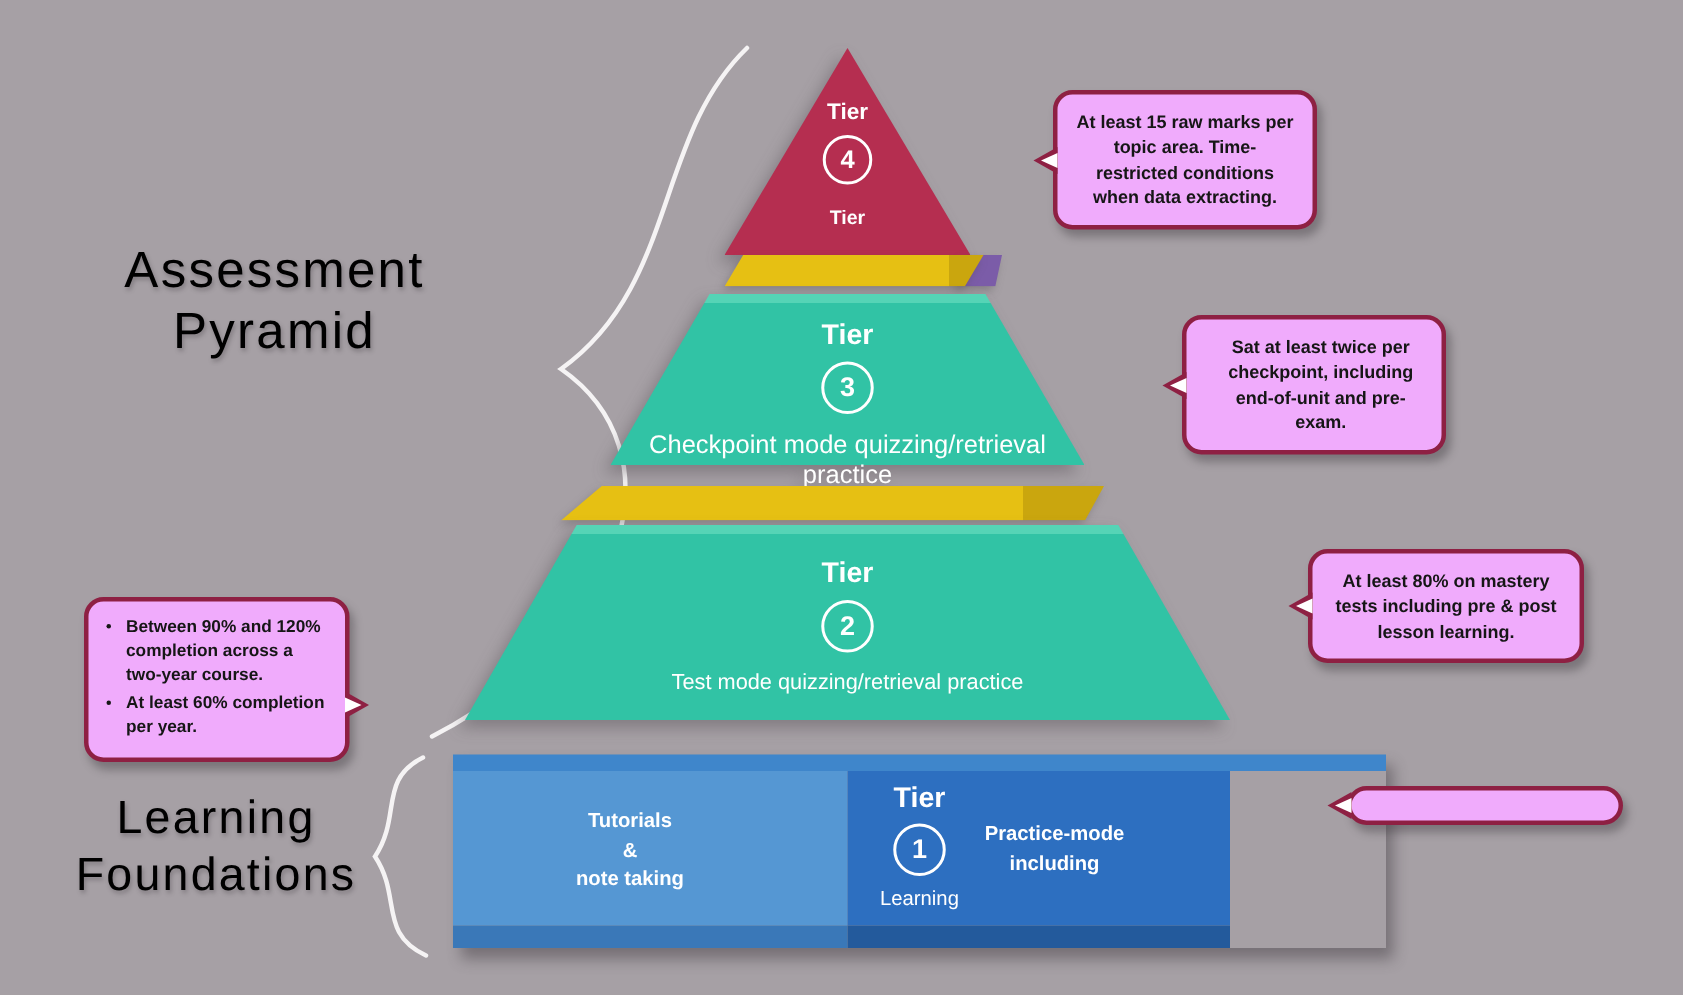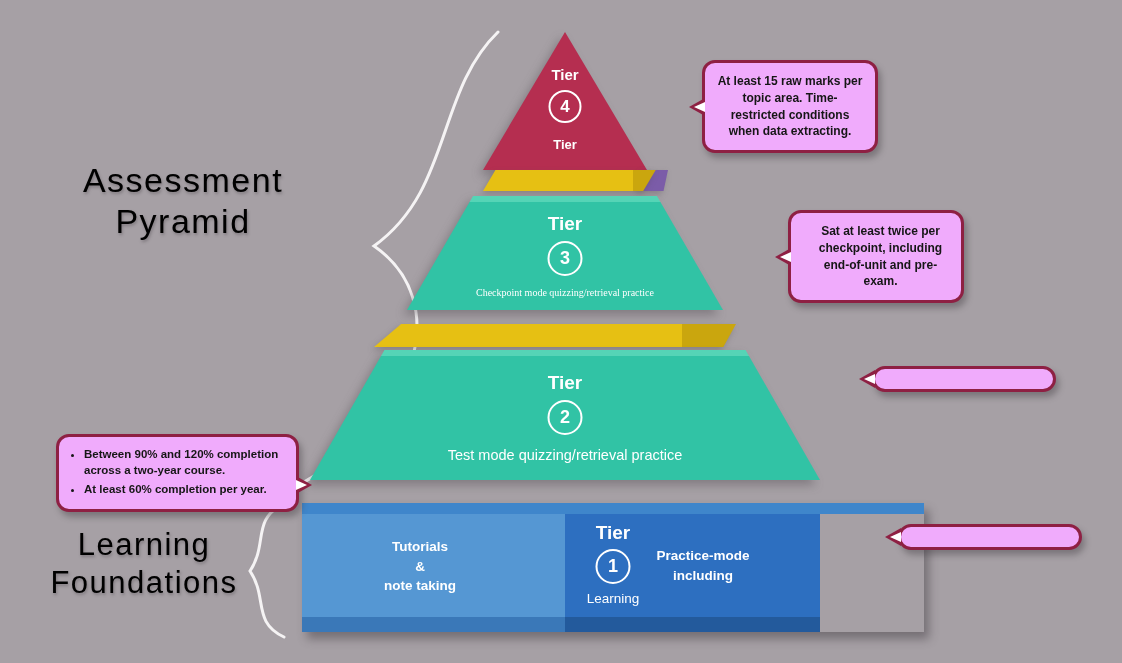--- a/index.html
+++ b/index.html
@@ -55,21 +55,21 @@
   .tier-word,.tier-label{position:absolute;left:0;width:100%;text-align:center;color:#fff;}
   .tier-word{font-weight:bold;}
   .tier-circle{position:absolute;left:50%;transform:translateX(-50%);border:2.5px solid #fff;
                border-radius:50%;color:#fff;font-weight:bold;display:flex;align-items:center;
                justify-content:center;box-sizing:border-box;}
   .t4 .tier-word{top:34px;font-size:15px;}
   .t4 .tier-circle{top:58px;width:33px;height:33px;font-size:17px;}
   .t4 .tier-label{top:105px;font-size:13px;font-weight:bold;}
   .t3 .tier-word{top:17px;font-size:19px;}
   .t3 .tier-circle{top:45px;width:35px;height:35px;font-size:18px;}
-  .t3 .tier-label{top:91px;font-size:10px;font-family:Liberation Serif, serif;}
+  .t3 .tier-label{top:91px;font-size:17px;}
   .t2 .tier-word{top:22px;font-size:19px;}
   .t2 .tier-circle{top:50px;width:35px;height:35px;font-size:18px;}
   .t2 .tier-label{top:97px;font-size:14.5px;}
   .t1-word{position:absolute;left:0;width:100%;top:19px;text-align:center;color:#fff;font-weight:bold;font-size:19px;}
   .t1-circle{position:absolute;left:50%;top:46px;transform:translateX(-50%);width:35px;height:35px;
              border:2.5px solid #fff;border-radius:50%;color:#fff;font-weight:bold;font-size:18px;
              display:flex;align-items:center;justify-content:center;box-sizing:border-box;}
   .t1-label{position:absolute;left:0;width:100%;top:88px;text-align:center;color:#fff;font-size:13.5px;}
   .t1-side{position:absolute;color:#fff;font-size:13.5px;font-weight:bold;text-align:center;
            white-space:pre-line;line-height:1.45;}
@@ -77,21 +77,21 @@
   .t1-right{left:321px;top:43px;width:160px;}
 
   
   .callout{position:absolute;background:#f0abfc;border:3px solid #8e2043;border-radius:13px;
            padding:10px 12px;font-size:12px;font-weight:bold;color:#161616;text-align:center;
            line-height:1.4;box-shadow:3px 5px 6px rgba(60,54,60,.4);box-sizing:border-box;}
   .callout-t4{left:702px;top:60px;width:176px;}
   .callout-t3{left:788px;top:210px;width:176px;padding-left:21px;}
   .callout-t2{left:872px;top:366px;width:184px;}
   .callout-t1{left:898px;top:524px;width:184px;}
-  .callout-found{left:56px;top:398px;width:243px;text-align:left;font-size:11.5px;padding:9px 10px;margin-top:36px;}
+  .callout-found{left:56px;top:398px;width:177px;text-align:left;font-size:11.5px;padding:9px 10px;}
   .callout-found ul{margin:0;padding-left:15px;}
   .callout-found li{margin-bottom:3px;}
 
   .tail{position:absolute;width:0;height:0;}
   .tail-l{left:-16px;top:50%;margin-top:-9px;border-top:9px solid transparent;
           border-bottom:9px solid transparent;border-right:16px solid #8e2043;}
   .tail-l::after{content:"";position:absolute;left:5px;top:-5px;width:0;height:0;
           border-top:5px solid transparent;border-bottom:5px solid transparent;
           border-right:11px solid #fff;}
   .tail-r{right:-16px;top:66%;margin-top:-9px;border-top:9px solid transparent;
@@ -168,20 +168,21 @@
     <span>At least 15 raw marks per topic area. Time-restricted conditions when data extracting.</span>
   </div>
 
   <div class="callout callout-t3">
     <span class="tail tail-l"></span>
     <span>Sat at least twice per checkpoint, including end-of-unit and pre-exam.</span>
   </div>
 
   <div class="callout callout-t2">
     <span class="tail tail-l"></span>
+    <span>At least 80% on mastery tests including pre &amp; post lesson learning.</span>
   </div>
 
   <div class="callout callout-t1">
     <span class="tail tail-l"></span>
   </div>
 
   <div class="callout callout-found">
     <span class="tail tail-r"></span>
     <ul>
       <li>Between 90% and 120% completion across a two-year course.</li>

